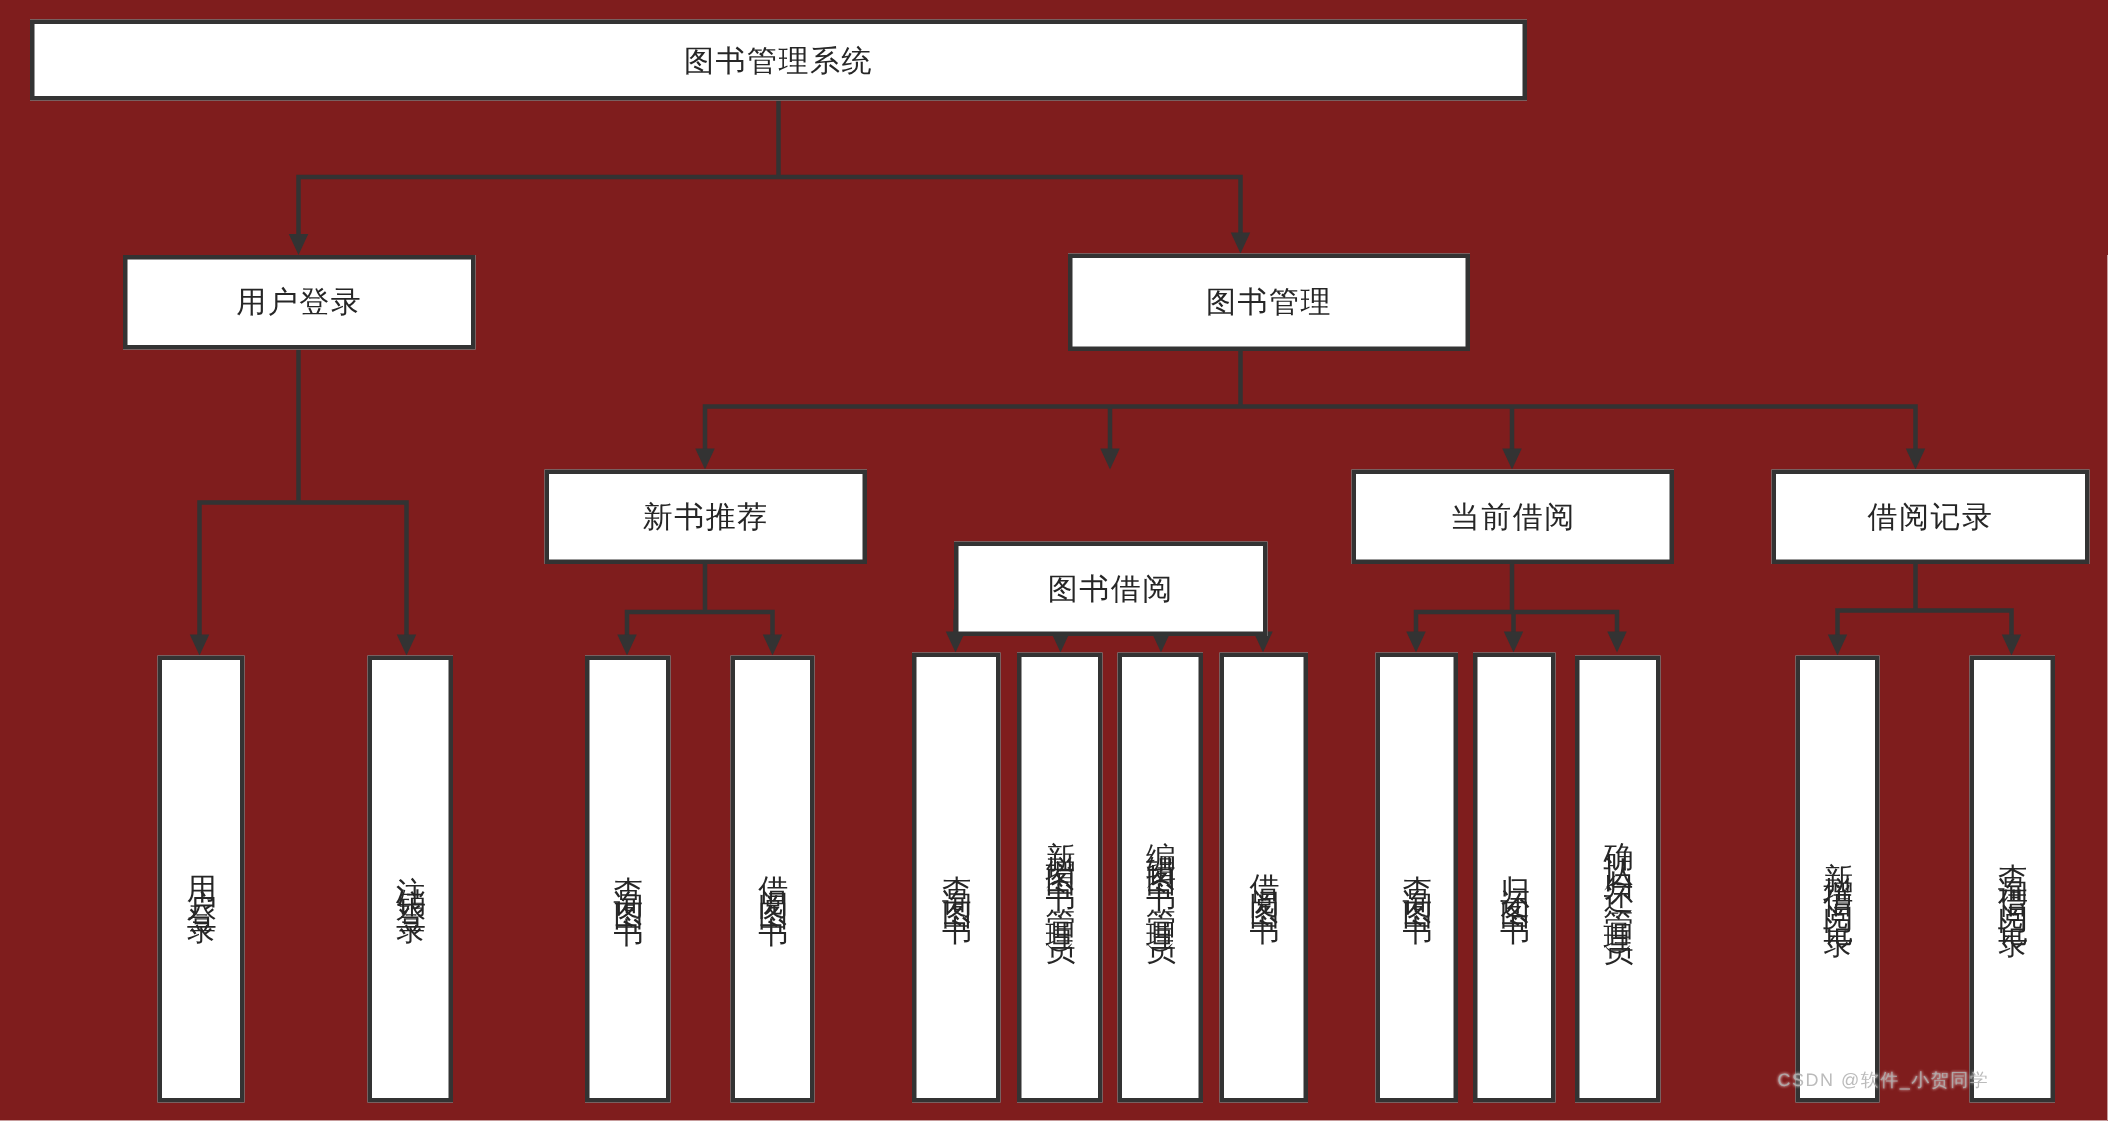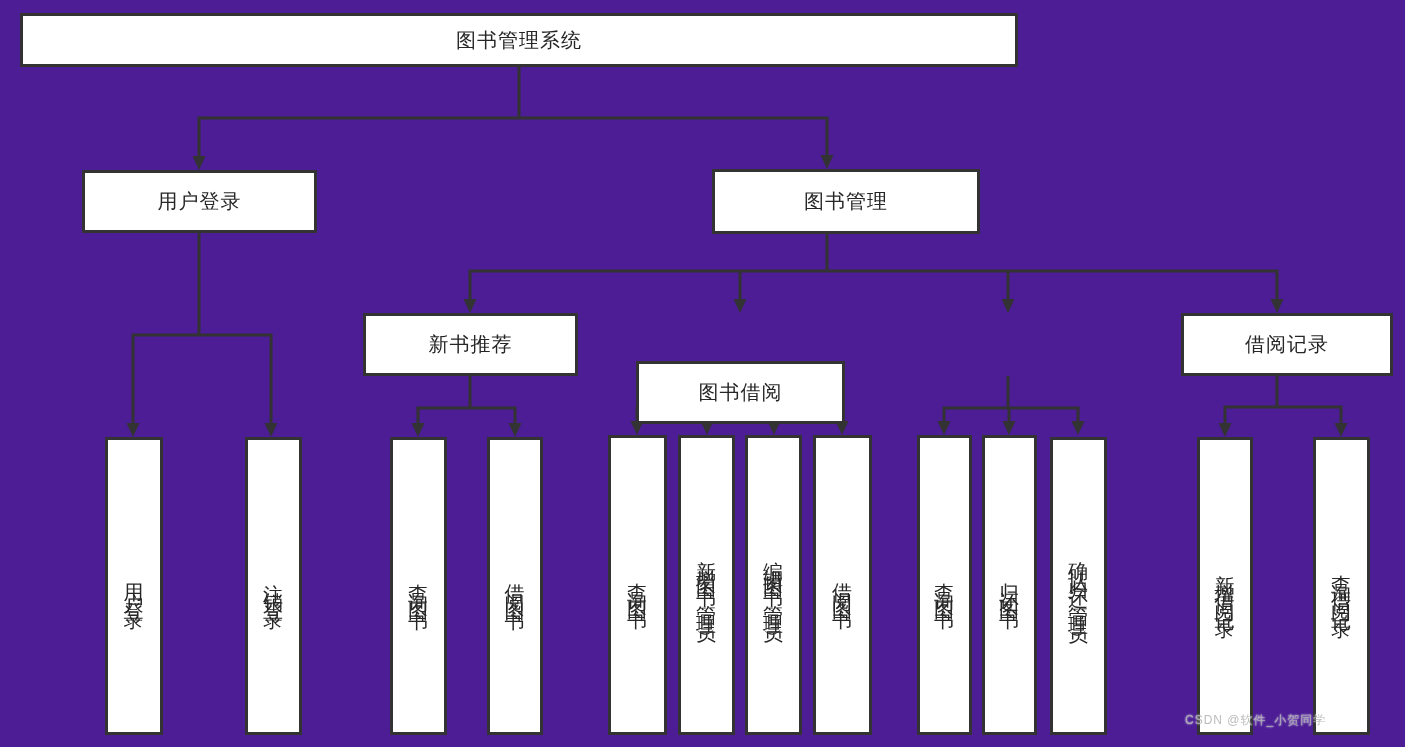--- a/index.html
+++ b/index.html
@@ -1,20 +1,20 @@
 <!DOCTYPE html>
 <html><head>
 <meta charset="utf-8">
 <style>
   html, body { margin: 0; padding: 0; background: #ffffff; }
   #canvas {
     position: relative;
     width: 1405px;
     height: 747px;
-    background: #4c1d95;
+    background: #7f1d1d;
     font-family: "Liberation Sans", "DejaVu Sans", sans-serif;
     color: #262626;
     overflow: hidden;
   }
   #edges {
     position: absolute;
     left: 0; top: 0;
     width: 1405px; height: 747px;
     z-index: 1;
   }
@@ -106,20 +106,23 @@
   <div class="node" style="left:712px; top:169px; width:268px; height:65px;">
     <span>图书管理</span>
   </div>
 
   <div class="node" style="left:363px; top:313px; width:215px; height:63px;">
     <span>新书推荐</span>
   </div>
   <div class="node" style="left:636px; top:313px; width:209px; height:63px;margin-top:48px;">
     <span>图书借阅</span>
   </div>
+  <div class="node" style="left:901px; top:313px; width:215px; height:63px;">
+    <span>当前借阅</span>
+  </div>
   <div class="node" style="left:1181px; top:313px; width:212px; height:63px;">
     <span>借阅记录</span>
   </div>
 
   <div class="node node-v" style="left:105px; top:437px; width:58px; height:298px;">
     <span>用户登录</span>
   </div>
   <div class="node node-v" style="left:245px; top:437px; width:57px; height:298px;">
     <span>注销登录</span>
   </div>

